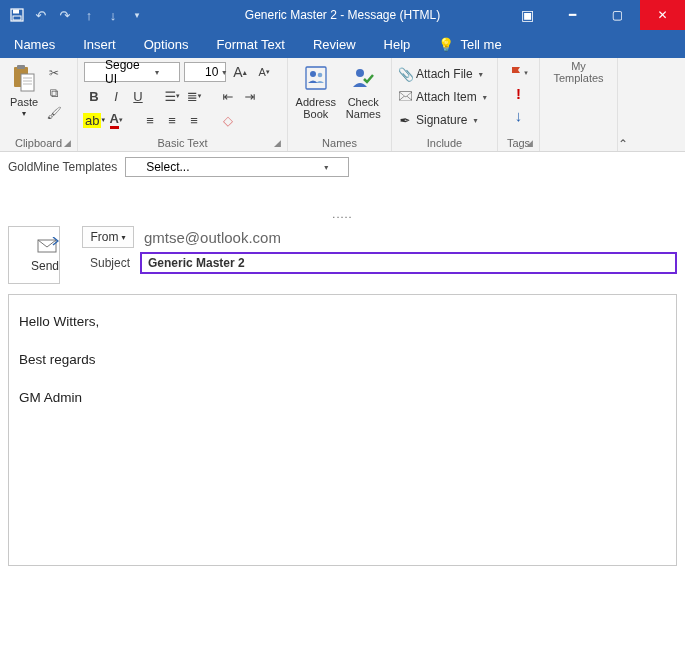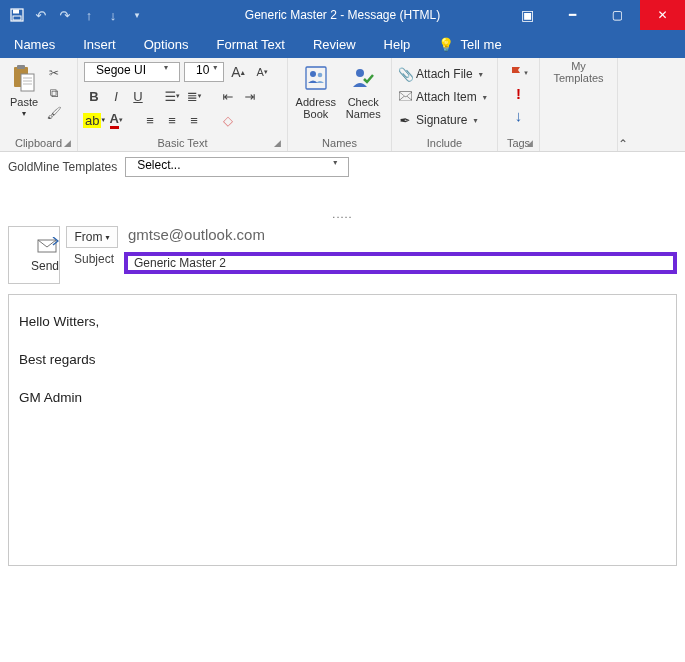--- a/index.html
+++ b/index.html
@@ -22,21 +22,21 @@
 .group { border-right: 1px solid #e0e0e0; display: flex; flex-direction: column; justify-content: space-between; padding: 2px 6px 1px; }
 .group .gbody { display: flex; align-items: flex-start; gap: 2px; flex: 1; }
 .group .glabel { font-size: 11px; color: #666; text-align: center; padding-bottom: 1px; display: flex; justify-content: center; align-items: center; gap: 4px; position: relative; }
 .group .glabel .dlg { font-size: 9px; color: #888; position: absolute; right: 0; bottom: 2px; }
 .bigbtn { display: flex; flex-direction: column; align-items: center; justify-content: flex-start; width: 48px; padding-top: 2px; gap: 2px; font-size: 11px; color: #333; text-align: center; line-height: 1.1; }
 .bigbtn .ico { width: 32px; height: 32px; display: flex; align-items: center; justify-content: center; font-size: 22px; }
 .sidecol { display: flex; flex-direction: column; gap: 2px; justify-content: flex-start; padding-top: 4px; }
 .smbtn { width: 20px; height: 18px; display: flex; align-items: center; justify-content: center; font-size: 12px; color: #555; }
 .fontbox { display: flex; flex-direction: column; gap: 4px; padding-top: 2px; width: 200px; }
 .fontrow { display: flex; gap: 4px; align-items: center; }
-.combo { border: 1px solid #ababab; background: #fff; height: 20px; display: flex; align-items: flex-start; padding: 0 11px; font-size: 12px; justify-content: space-between; }
+.combo { border: 1px solid #ababab; background: #fff; height: 20px; display: flex; align-items: center; padding: 0 20px; font-size: 12px; justify-content: space-between; }
 .combo .dd { font-size: 8px; color: #555; margin-left: 4px; }
 .fname { width: 96px; }
 .fsize { width: 40px; }
 .iconbtn { width: 20px; height: 20px; display: flex; align-items: center; justify-content: center; font-size: 13px; color: #444; }
 .iconrow { display: flex; gap: 2px; align-items: center; }
 .namesgrp .gbody { gap: 4px; }
 .incrow { display: flex; align-items: center; gap: 4px; font-size: 12px; color: #333; height: 20px; }
 .incrow .dd { font-size: 8px; color: #555; margin-left: 2px; }
 .incrow .ic { font-size: 13px; width: 14px; text-align: center; }
 .collast { flex: 1; display: flex; justify-content: flex-end; align-items: flex-start; padding: 6px 8px 0 0; border: none; }
@@ -44,25 +44,25 @@
 .templrow { height: 30px; display: flex; align-items: center; gap: 8px; padding: 0 8px; background: #fff; }
 .templrow .lbl { font-size: 12px; color: #444; }
 .templrow .sel { width: 224px; }
 .msgarea { padding: 4px 8px 8px; }
 .dots { text-align: center; font-size: 11px; color: #666; letter-spacing: 1px; height: 40px; line-height: 56px; }
 .hdr { display: flex; gap: 6px; }
 .sendcol { width: 52px; display: flex; flex-direction: column; align-items: flex-end; border: 1px solid #c8c8c8; padding: 10px 0; gap: 6px; }
 .sendcol .envico { font-size: 16px; color: #555; }
 .sendcol .sendlbl { font-size: 12px; color: #333; }
 .fields { flex: 1; display: flex; flex-direction: column; gap: 4px; }
-.fieldrow { display: flex; gap: 6px; }
+.fieldrow { display: flex; align-items: center; gap: 6px; margin-left: 16px; }
 .lblbtn { width: 52px; height: 22px; border: 1px solid #c8c8c8; background: #fdfdfd; display: flex; align-items: center; justify-content: center; font-size: 12px; color: #333; }
 .lblplain { width: 52px; text-align: right; font-size: 12px; color: #444; padding-right: 4px; }
 .txtin { flex: 1; height: 22px; border: 1px solid #b8b8b8; padding: 0 6px; font-size: 12px; color: #333; background: #fff; outline: none; }
-.txtin.subject { border: 4px solid #6d28d9; }
+.txtin.subject { border: 2px solid #6d28d9; font-weight: bold; }
 .fromval { font-size: 15px; color: #666; padding-left: 4px; }
 .bodybox { margin-top: 10px; border: 1px solid #c8c8c8; height: 272px; padding: 18px 10px; font-size: 13.5px; color: #222; line-height: 1.4; white-space: pre-wrap; }
 svg { display: block; }
 .flagico path { fill: #d24726; }
 .addrbook rect { fill: none; stroke: #4472c4; stroke-width: 1.3; }
 .person { fill: #4472c4; }
 .tpl rect { fill: none; stroke: #4472c4; stroke-width: 1.3; }
 .bolt { fill: #f2a100; }
 </style>
 </head>

